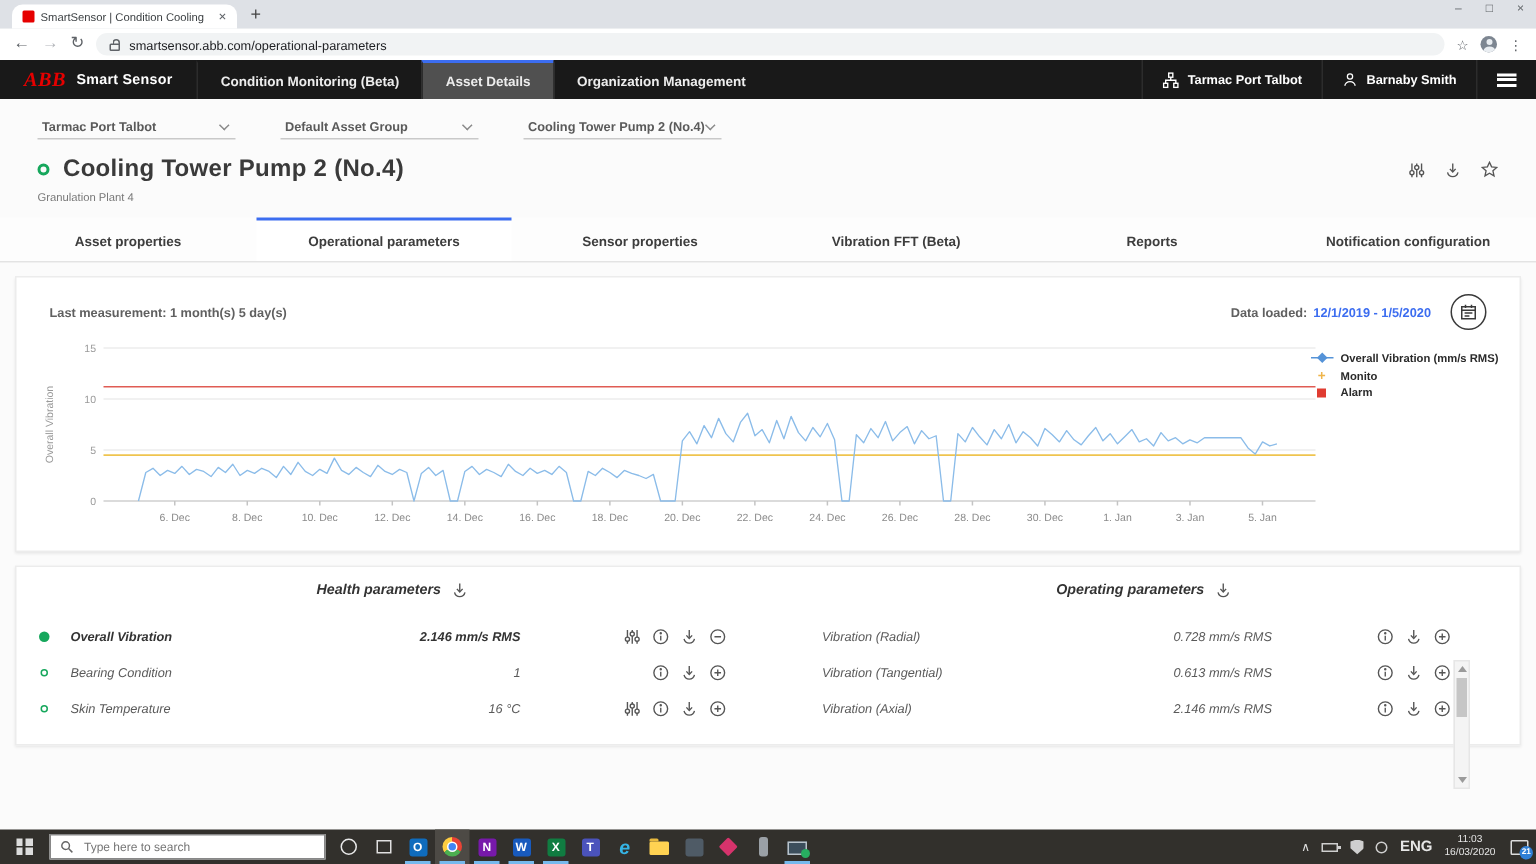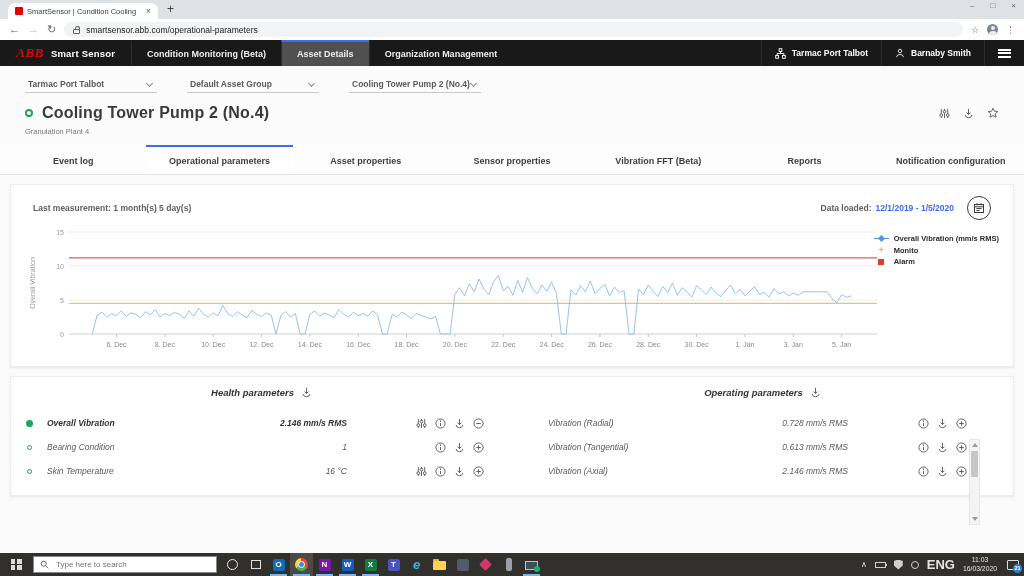--- a/index.html
+++ b/index.html
@@ -112,21 +112,21 @@
   .diamond-app{width:9px;height:9px;transform:rotate(45deg);border-radius:1px;}
   .remote-app{width:6px;height:13px;border-radius:2px;background:#9aa0a6;}
   .pc-app{width:13px;height:9px;border:1.2px solid #b9c3cb;background:#3c4e5c;position:relative;margin-top:1px;}
   .pc-app:after{content:"";position:absolute;right:-3px;bottom:-3px;width:6px;height:6px;border-radius:50%;background:#27ae60;}
   .tray{margin-left:auto;display:flex;align-items:center;gap:8px;padding-right:5px;}
   .tray-chev{font-size:8px;color:#e0e0e0;}
   .tr-shield{width:9px;height:10px;background:#cfcfcf;clip-path:polygon(50% 0,100% 15%,100% 60%,50% 100%,0 60%,0 15%);}
   .tr-batt{width:11px;height:6px;border:1px solid #cfcfcf;position:relative;}
   .tr-batt:after{content:"";position:absolute;right:-2.6px;top:1px;width:1.6px;height:2.6px;background:#cfcfcf;}
   .tr-circ{width:8px;height:8px;border:1.4px solid #cfcfcf;border-radius:50%;}
-  .tray-lang{font-size:13px;font-weight:bold;}
+  .tray-lang{font-size:10px;font-weight:bold;}
   .tray-clock{font-size:6.8px;line-height:1.25;text-align:center;}
   .notif{width:12px;height:10px;border:1.2px solid #ddd;border-radius:1px;position:relative;margin-left:2px;}
   .notif-badge{position:absolute;right:-4px;bottom:-4px;min-width:9px;height:9px;border-radius:50%;background:#2f7fd6;color:#fff;font-size:5.5px;display:flex;align-items:center;justify-content:center;font-weight:bold;padding:0 1px;}
 </style>
 </head>
 <body>
 
 <div class="screen">
 
   <div class="tabstrip">
@@ -234,23 +234,22 @@
               <svg width="12" height="12" viewBox="0 0 12 12" fill="none" stroke="#555" stroke-width="0.9">
                 <path d="M6 1.2 L7.4 4.2 L10.8 4.6 L8.3 6.9 L9 10.2 L6 8.5 L3 10.2 L3.7 6.9 L1.2 4.6 L4.6 4.2 Z"></path>
               </svg>
             </span>
           </span>
       </div>
       <div class="subtitle">Granulation Plant 4</div>
     </div>
 
     <div class="tab-row" id="tab-row">
-        <div class="page-tab">Event log</div>
+        <div class="page-tab">Asset properties</div>
         <div class="page-tab active">Operational parameters</div>
-        <div class="page-tab">Asset properties</div>
         <div class="page-tab">Sensor properties</div>
         <div class="page-tab">Vibration FFT (Beta)</div>
         <div class="page-tab">Reports</div>
         <div class="page-tab">Notification configuration</div>
       </div>
 
     <div class="card chart-card">
       <div class="chart-head">
         <span>Last measurement: 1 month(s) 5 day(s)</span>
         <div class="data-loaded">

